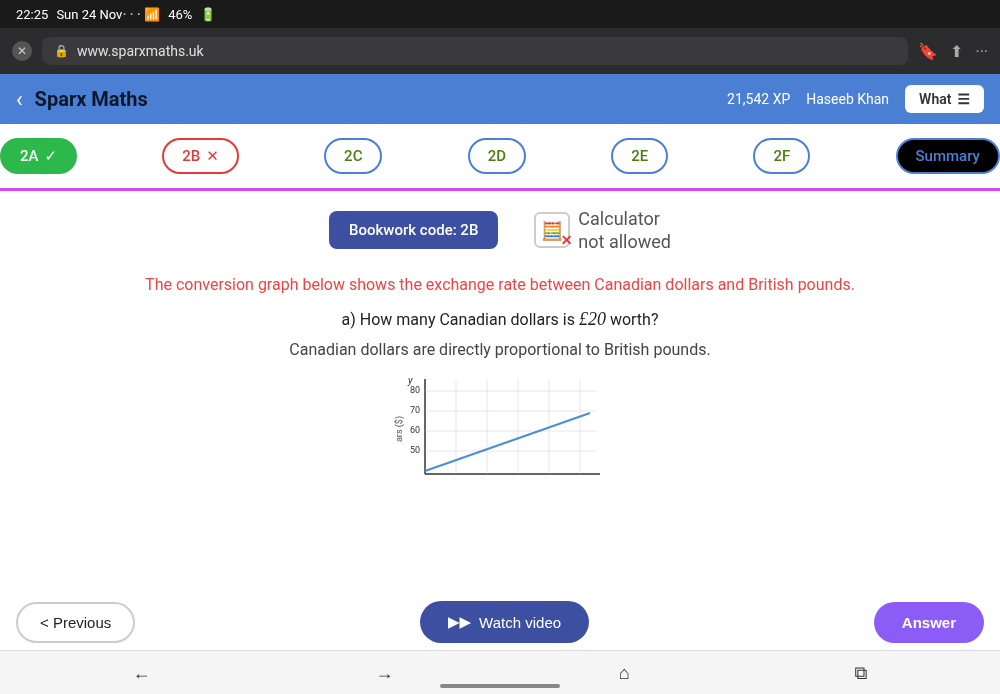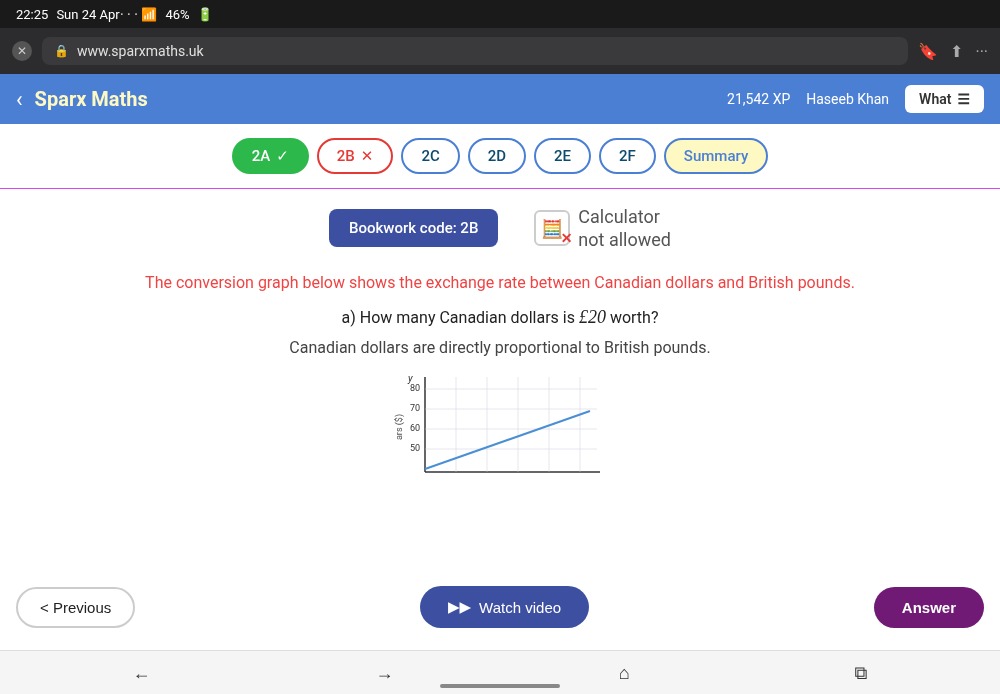--- a/index.html
+++ b/index.html
@@ -62,21 +62,21 @@
       padding: 0 16px;
       height: 50px;
     }
     .nav-back {
       color: white;
       font-size: 22px;
       margin-right: 12px;
       cursor: pointer;
     }
     .nav-title {
-      color: #fef9c3;
+      color: #0f172a;
       font-size: 20px;
       font-weight: 700;
       flex: 1;
     }
     .nav-right {
       display: flex;
       align-items: center;
       gap: 16px;
       color: white;
       font-size: 14px;
@@ -89,26 +89,26 @@
       font-weight: 600;
       display: flex;
       align-items: center;
       gap: 6px;
       cursor: pointer;
     }
 
     
     .tab-row {
       display: flex;
-      justify-content: center;
+      justify-content: space-between;
       align-items: center;
       gap: 8px;
       padding: 14px 0;
       background: white;
-      border-bottom: 1px solid #d946ef;
+      border-bottom: 3px solid #d946ef;
     }
     .tab {
       padding: 7px 18px;
       border-radius: 20px;
       font-size: 15px;
       font-weight: 500;
       cursor: pointer;
       border: 2px solid transparent;
     }
     .tab-green {
@@ -117,25 +117,25 @@
       display: flex; align-items: center; gap: 6px;
     }
     .tab-red-outline {
       background: white;
       color: #e53935;
       border: 2px solid #e53935;
       display: flex; align-items: center; gap: 6px;
     }
     .tab-outline {
       background: white;
-      color: #0c4a6e;
+      color: #4d7c0f;
       border: 2px solid #4a7fd4;
     }
     .tab-summary {
-      background: #fef9c3;
+      background: #000000;
       color: #4a7fd4;
       border: 2px solid #4a7fd4;
     }
 
     
     .main-content {
       background: white;
       padding: 16px 20px;
     }
 
@@ -210,21 +210,21 @@
       height: 120px;
     }
     svg.graph-svg {
       width: 220px;
       height: 120px;
     }
 
     
     .bottom-bar {
       position: fixed;
-      bottom: 59px;
+      bottom: 44px;
       left: 0; right: 0;
       display: flex;
       justify-content: space-between;
       align-items: center;
       padding: 0 16px;
       height: 56px;
       background: transparent;
     }
     .btn-previous {
       background: white;
@@ -244,21 +244,21 @@
       border: none;
       border-radius: 28px;
       padding: 12px 28px;
       font-size: 15px;
       cursor: pointer;
       display: flex;
       align-items: center;
       gap: 8px;
     }
     .btn-answer {
-      background: #701a75;
+      background: #8b5cf6;
       color: white;
       border: none;
       border-radius: 28px;
       padding: 12px 28px;
       font-size: 15px;
       font-weight: 600;
       cursor: pointer;
     }
 
     
@@ -285,21 +285,21 @@
 
     
     .three-dots { letter-spacing: 3px; color: #ccc; font-size: 16px; }
   </style>
 </head>
 <body>
 
 <div class="status-bar">
   <div class="status-bar-left">
     <span>22:25</span>
-    <span>Sun 24 Apr</span>
+    <span>Sun 24 Nov</span>
   </div>
   <div class="three-dots">···</div>
   <div class="status-bar-right">
     <span>📶</span>
     <span>46%</span>
     <span>🔋</span>
   </div>
 </div>
 
 <div class="browser-bar">

